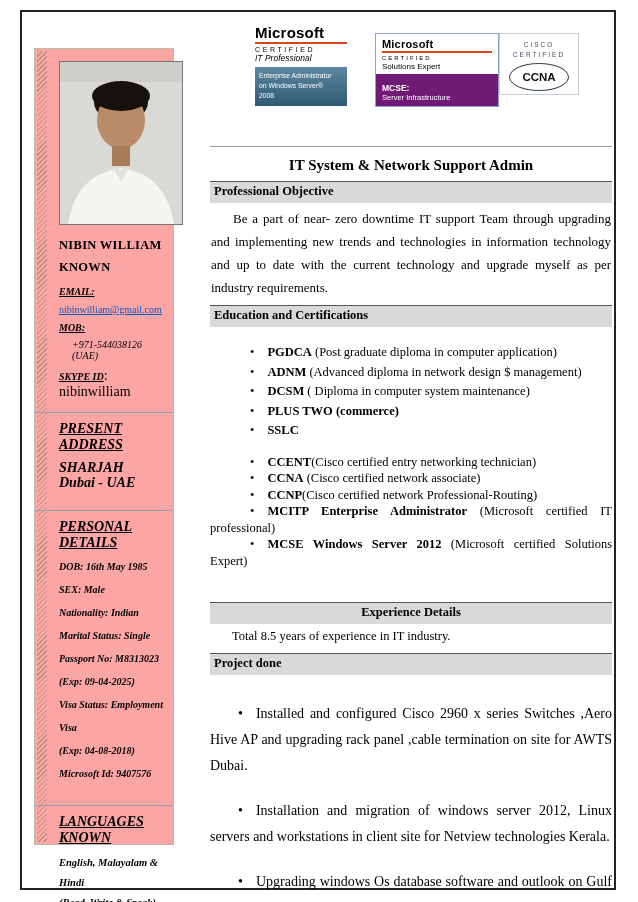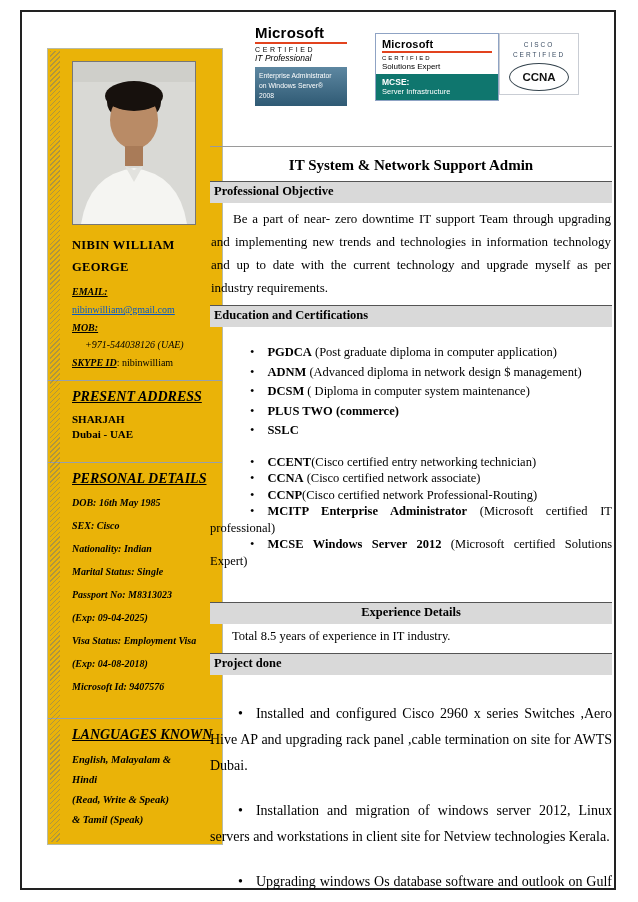--- a/index.html
+++ b/index.html
@@ -7,47 +7,47 @@
     width:638px; height:902px; background:#ffffff; overflow:hidden;
     font-family:"Liberation Serif", serif; color:#000; position:relative;
   }
   .frame {
     position:absolute; left:20px; top:10px; width:596px; height:880px;
     border:2px solid #222; box-sizing:border-box;
   }
 
   
   .sidebar {
-    position:absolute; left:47px; top:48px; width:176px; height:797px;
-    background:#eab308; border:1px solid #b7bba8; box-sizing:border-box;
+    position:absolute; left:34px; top:48px; width:140px; height:797px;
+    background:#fca5a5; border:1px solid #b7bba8; box-sizing:border-box;
   }
   .stripe {
     position:absolute; left:2px; top:2px; bottom:2px; width:10px;
     background:repeating-linear-gradient(135deg,
       rgba(125,125,108,.55) 0px, rgba(125,125,108,.55) 1px,
       transparent 1px, transparent 3.5px);
   }
   .photo {
     width:124px; height:164px; margin:12px 0 0 24px;
     border:1px solid #777; box-sizing:border-box; background:#dcdcda; overflow:hidden;
   }
   .side-name {
     margin:9px 6px 0 24px; font-weight:bold; font-size:12.5px;
     letter-spacing:.3px; line-height:22px;
   }
   .contact { margin:8px 6px 0 24px; font-size:10px; }
   .lbl { font-weight:bold; font-style:italic; text-decoration:underline; }
   .contact .row { margin-top:7px; }
   .email-link { color:#0a58c4; text-decoration:underline; cursor:pointer; }
   .mob-val { padding-left:13px; font-style:italic; margin-top:6px; }
-  .skype-val { font-size:10px; }
+  .skype-val { font-size:14px; }
 
   .side-sec { border-top:1px solid #97a0ab; margin-top:12px; padding:8px 6px 8px 24px; }
   .side-h { font-weight:bold; font-style:italic; text-decoration:underline; font-size:14px; }
-  .addr-line { font-weight:bold; font-size:11px; line-height:15px; }
+  .addr-line { font-weight:bold; font-style:italic; font-size:14px; line-height:15px; }
   .addr-first { margin-top:7px; }
   .pd-row { font-weight:bold; font-style:italic; font-size:10px; line-height:23px; }
   .pd-wrap { margin-top:4px; }
   .lang-line { font-weight:bold; font-style:italic; font-size:10.5px; line-height:20px; }
   .lang-wrap { margin-top:7px; }
 
   
   .main { position:absolute; left:210px; top:24px; width:402px; }
 
   .logos { display:flex; align-items:flex-start; padding-left:45px; height:84px;
@@ -60,21 +60,21 @@
   .mcitp-band {
     margin-top:4px; background:linear-gradient(180deg,#5d87a1,#2f5a74);
     color:#fff; font-size:6.8px; line-height:1.5; padding:4px 4px;
   }
   .mcse { width:124px; margin-left:28px; margin-top:9px; border:1px solid #8fa3c4;
           background:#fff; box-sizing:border-box; }
   .mcse-top { padding:4px 6px 3px; }
   .mcse .ms-word { font-size:11px; }
   .mcse .cert-sp { font-size:6px; letter-spacing:2px; }
   .mcse-lvl { font-size:8px; margin-top:1px; }
-  .mcse-band { background:#0f766e; color:#fff; padding:3px 6px 4px; }
+  .mcse-band { background:#701a75; color:#fff; padding:9px 6px 4px; }
   .mcse-band .t { font-weight:bold; font-size:8.5px; }
   .mcse-band .s { font-size:7.5px; }
   .ccna { width:80px; height:62px; margin-top:9px; border:1px solid #c9cdd4;
           background:#fff; box-sizing:border-box; text-align:center; }
   .cisco-top { font-size:6.5px; letter-spacing:2px; color:#3b4d63; margin-top:6px; line-height:1.5; }
   .ccna-oval {
     width:58px; height:26px; border:1.6px solid #36454f; border-radius:50%;
     margin:3px auto 0; display:flex; align-items:center; justify-content:center;
     font-weight:bold; font-size:11.5px; color:#111;
   }
@@ -119,21 +119,21 @@
       <ellipse cx="61" cy="58" rx="24" ry="29" fill="#b98b66"></ellipse>
       <rect x="52" y="84" width="18" height="20" fill="#a97b58"></rect>
       <path d="M8 162 Q16 112 61 106 Q106 112 114 162 Z" fill="#f5f5f2"></path>
       <path d="M52 104 L61 120 L70 104 L61 108 Z" fill="#e2e2de"></path>
       <ellipse cx="61" cy="34" rx="29" ry="15" fill="#17110d"></ellipse>
     </svg>
   </div>
 
   <div class="side-name">
     <div>NIBIN WILLIAM</div>
-    <div>GEORGE</div>
+    <div>KNOWN</div>
   </div>
 
   <div class="contact">
     <div class="row lbl">EMAIL:</div>
     <div class="row">
       <span class="email-link">nibinwilliam@gmail.com</span>
     </div>
     <div class="row lbl">MOB:</div>
     <div class="mob-val">+971-544038126  (UAE)</div>
     <div class="row">
@@ -144,21 +144,21 @@
   <div class="side-sec">
     <div class="side-h">PRESENT ADDRESS</div>
     <div class="addr-line addr-first">SHARJAH</div>
     <div class="addr-line">Dubai - UAE</div>
   </div>
 
   <div class="side-sec">
     <div class="side-h">PERSONAL DETAILS</div>
     <div class="pd-wrap">
       <div class="pd-row">DOB: 16th May 1985</div>
-      <div class="pd-row">SEX: Cisco</div>
+      <div class="pd-row">SEX: Male</div>
       <div class="pd-row">Nationality: Indian</div>
       <div class="pd-row">Marital Status: Single</div>
       <div class="pd-row">Passport No: M8313023</div>
       <div class="pd-row">(Exp: 09-04-2025)</div>
       <div class="pd-row">Visa Status: Employment Visa</div>
       <div class="pd-row">(Exp: 04-08-2018)</div>
       <div class="pd-row">Microsoft Id: 9407576</div>
     </div>
   </div>
 

